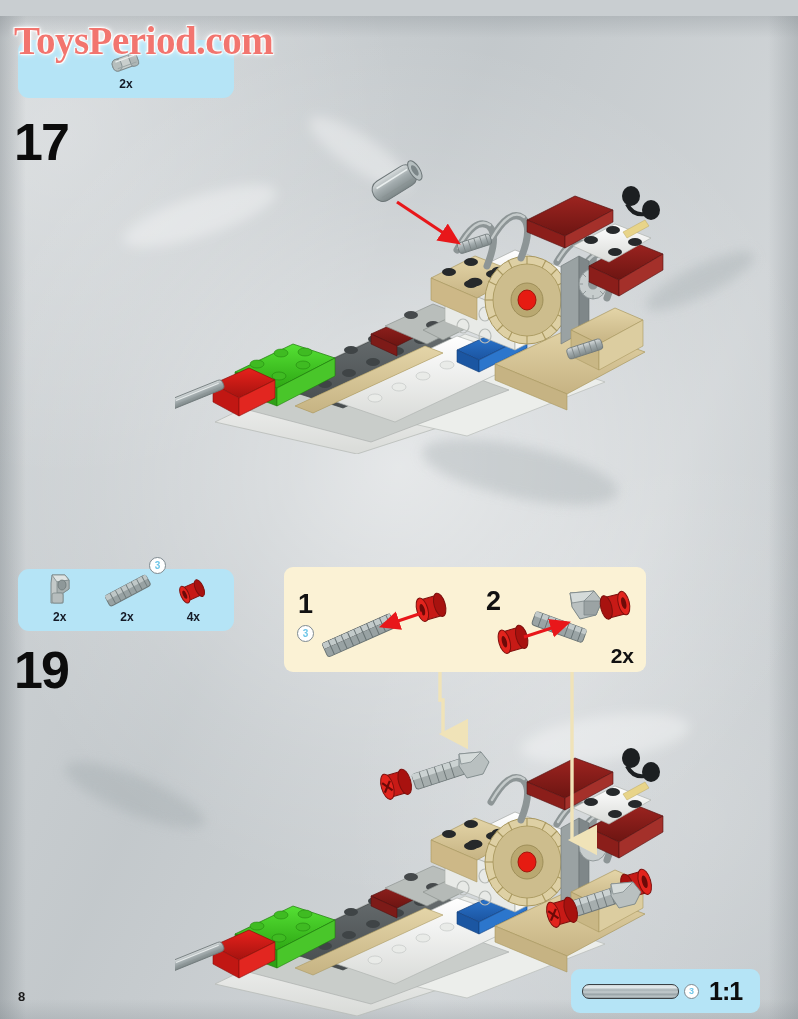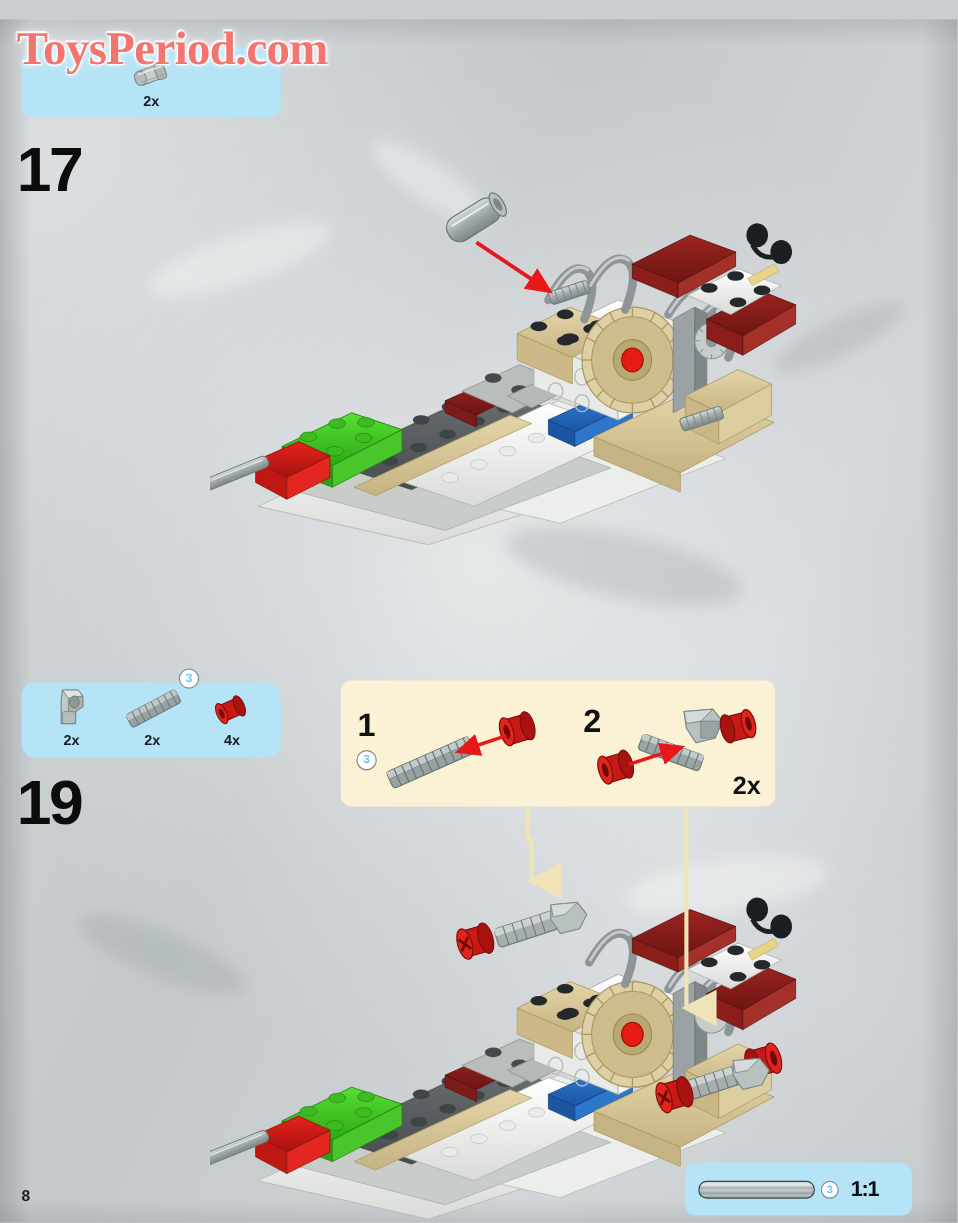--- a/index.html
+++ b/index.html
@@ -176,21 +176,21 @@
        #cfd6d8 0%, #e6ecee 18%, #a8b2b5 38%, #c3cbcd 55%,
        #99a4a8 72%, #b9c2c4 88%, #8d989c 100%);
     box-sizing: border-box;
   }
   #scale-ref {
     margin-left: 5px;
   }
   #scale-ratio {
     margin-left: 10px;
     font-weight: bold;
-    font-size: 18px;
+    font-size: 25px;
     color: #0c0c0c;
     letter-spacing: -1px;
   }
 
   
   #page-number {
     position: absolute;
     left: 18px;
     bottom: 15px;
     font-size: 13px;

